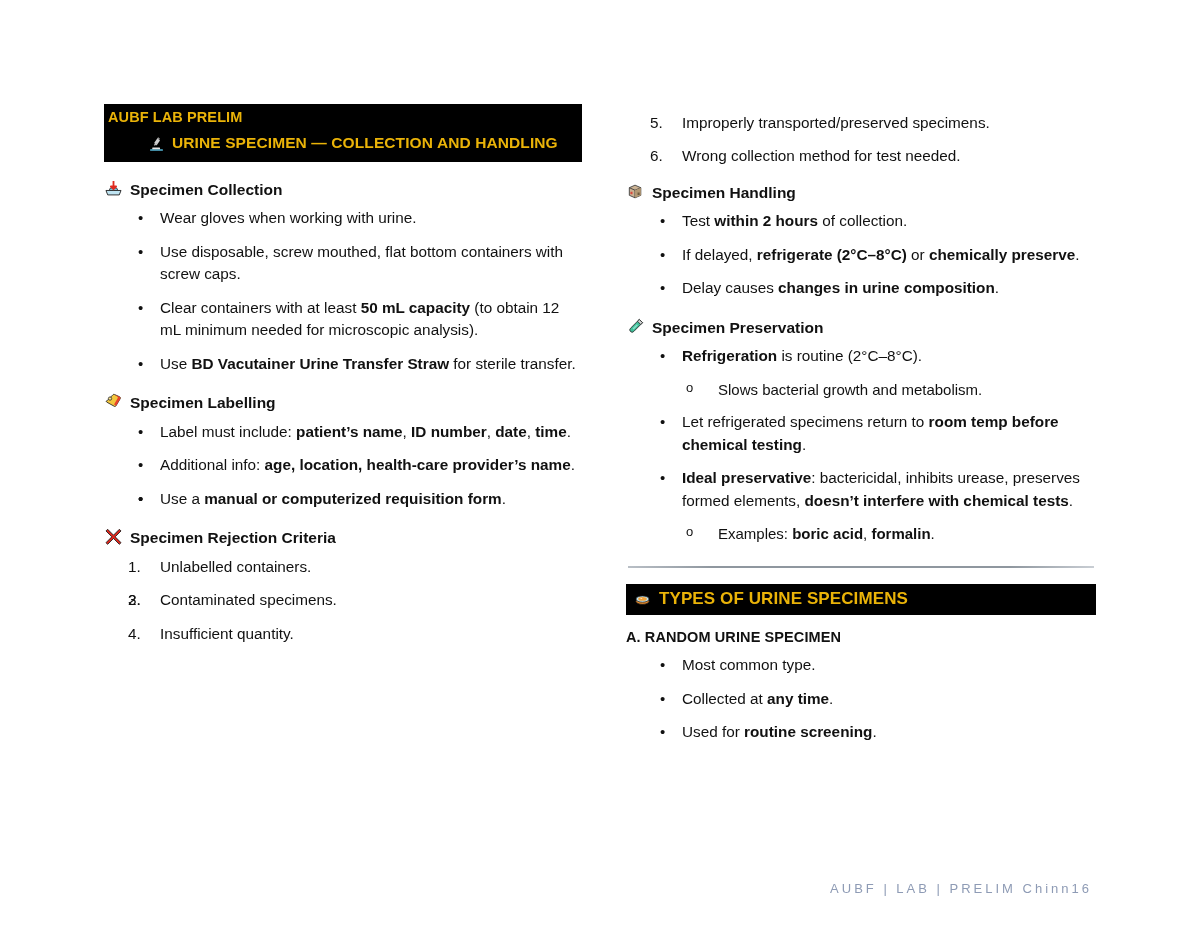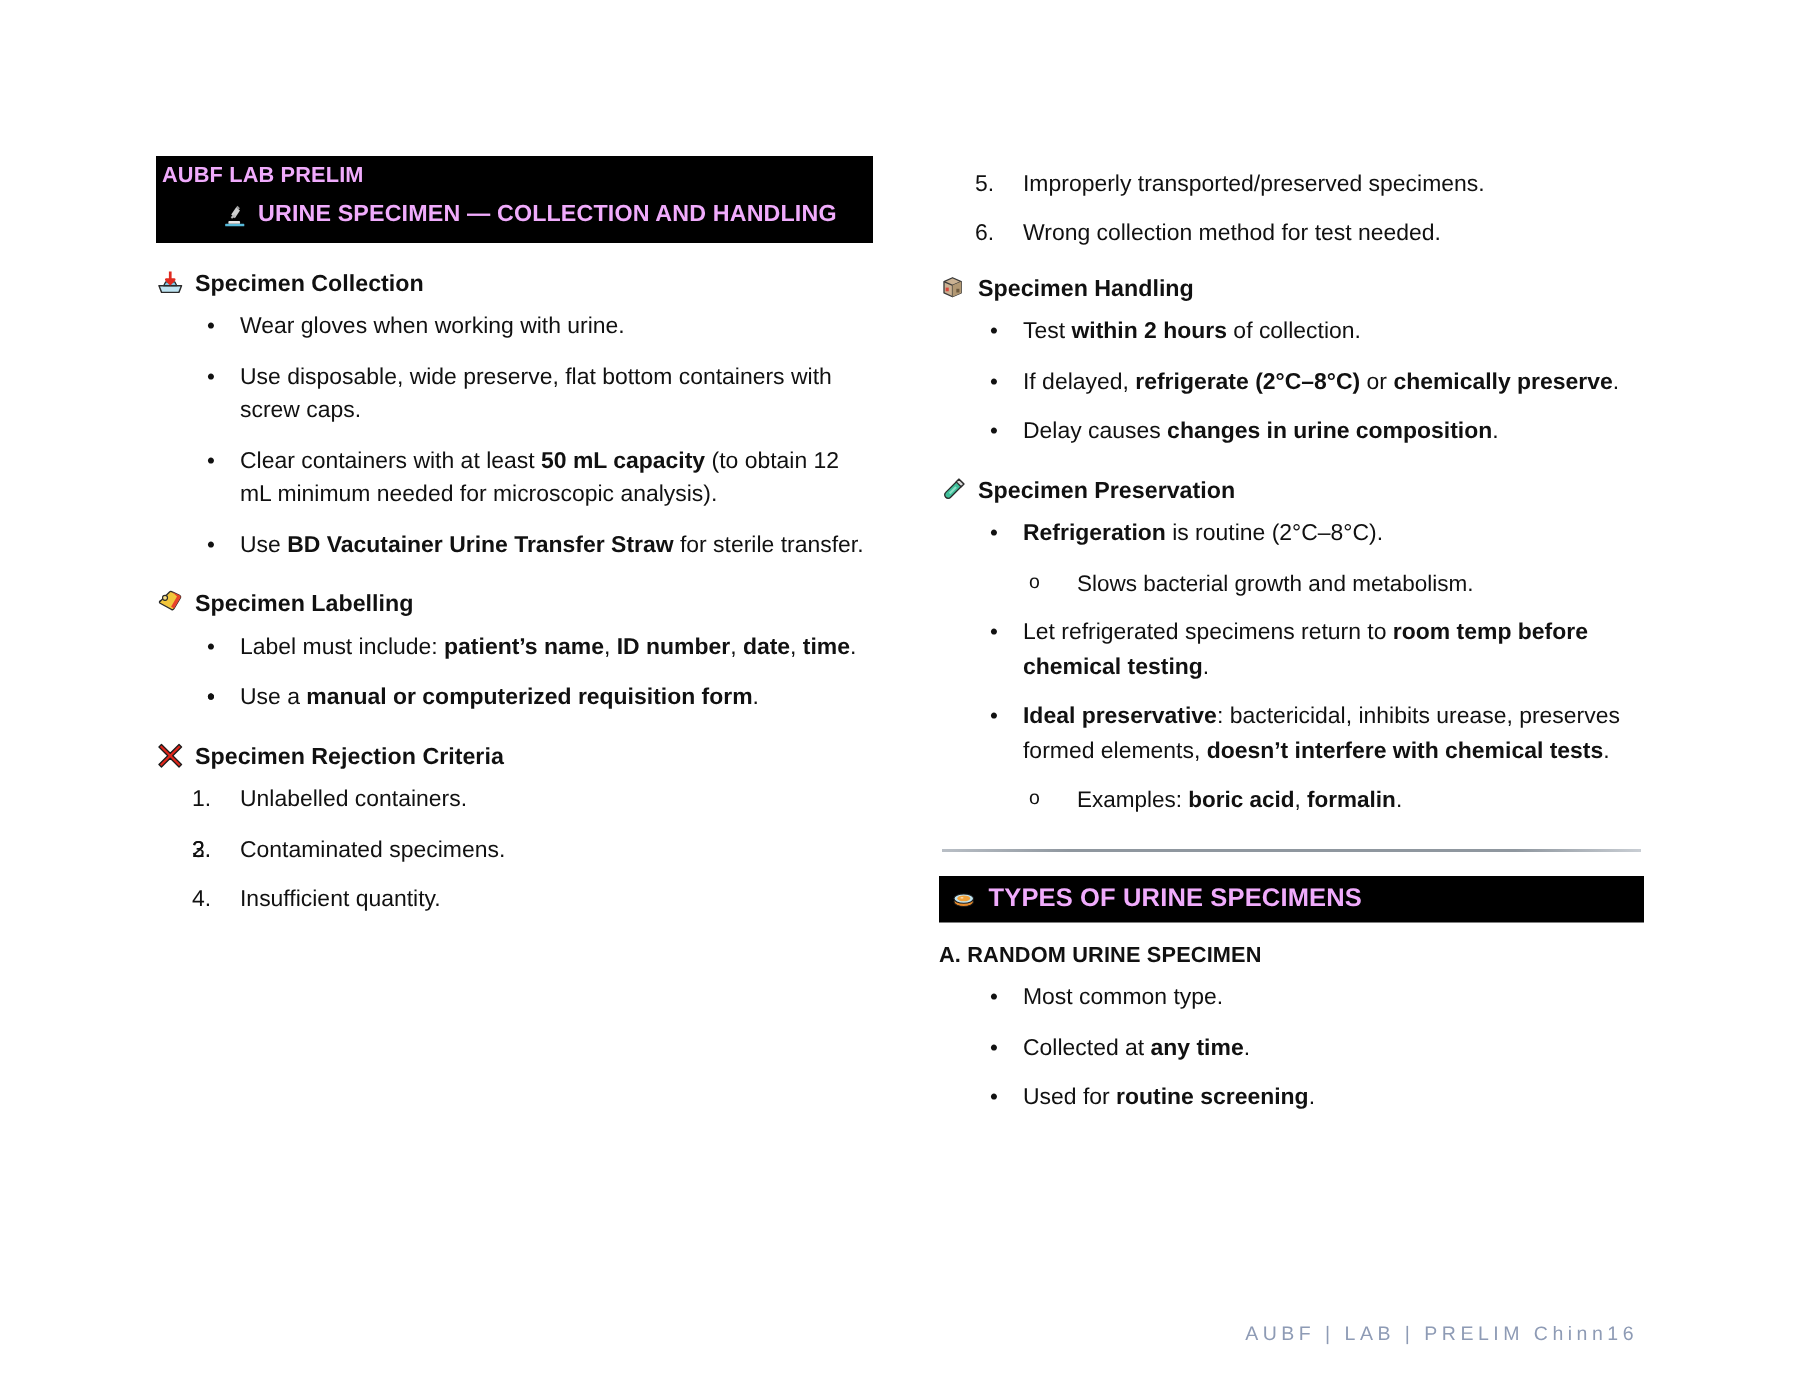--- a/index.html
+++ b/index.html
@@ -26,21 +26,21 @@
   .col {
     position: absolute;
     top: 104px;
   }
   .col-left  { left: 104px;  width: 478px; }
   .col-right { left: 626px;  width: 470px; }
 
   
   .banner {
     background: #000000;
-    color: #f0abfc;
+    color: #eab308;
     font-weight: bold;
     letter-spacing: .1px;
   }
   .banner-main {
     padding: 4px 0 7px 0;
   }
   .banner-line1 {
     font-size: 14.5px;
     padding: 2px 0 7px 4px;
     line-height: 1.1;
@@ -176,21 +176,21 @@
       </span>
       <span class="htext">Specimen Collection</span>
     </div>
     <ul class="bul">
       <li class="item bullet">
         <span class="mk">•</span>
         <span><span>Wear gloves when working with urine.</span></span>
       </li>
       <li class="item bullet">
         <span class="mk">•</span>
-        <span><span>Use disposable, wide preserve, flat bottom containers with screw caps.</span></span>
+        <span><span>Use disposable, screw mouthed, flat bottom containers with screw caps.</span></span>
       </li>
       <li class="item bullet">
         <span class="mk">•</span>
         <span><span>Clear containers with at least </span><b>50 mL capacity</b><span> (to obtain 12 mL minimum needed for microscopic analysis).</span></span>
       </li>
       <li class="item bullet">
         <span class="mk">•</span>
         <span><span>Use </span><b>BD Vacutainer Urine Transfer Straw</b><span> for sterile transfer.</span></span>
       </li>
     </ul>
@@ -205,20 +205,21 @@
       </span>
       <span class="htext">Specimen Labelling</span>
     </div>
     <ul class="bul">
       <li class="item bullet">
         <span class="mk">•</span>
         <span><span>Label must include: </span><b>patient’s name</b><span>, </span><b>ID number</b><span>, </span><b>date</b><span>, </span><b>time</b><span>.</span></span>
       </li>
       <li class="item bullet">
         <span class="mk">•</span>
+        <span><span>Additional info: </span><b>age, location, health-care provider’s name</b><span>.</span></span>
       </li>
       <li class="item bullet">
         <span class="mk">•</span>
       </li>
       <li class="item bullet">
         <span class="mk">•</span>
         <span><span>Use a </span><b>manual or computerized requisition form</b><span>.</span></span>
       </li>
     </ul>
 

